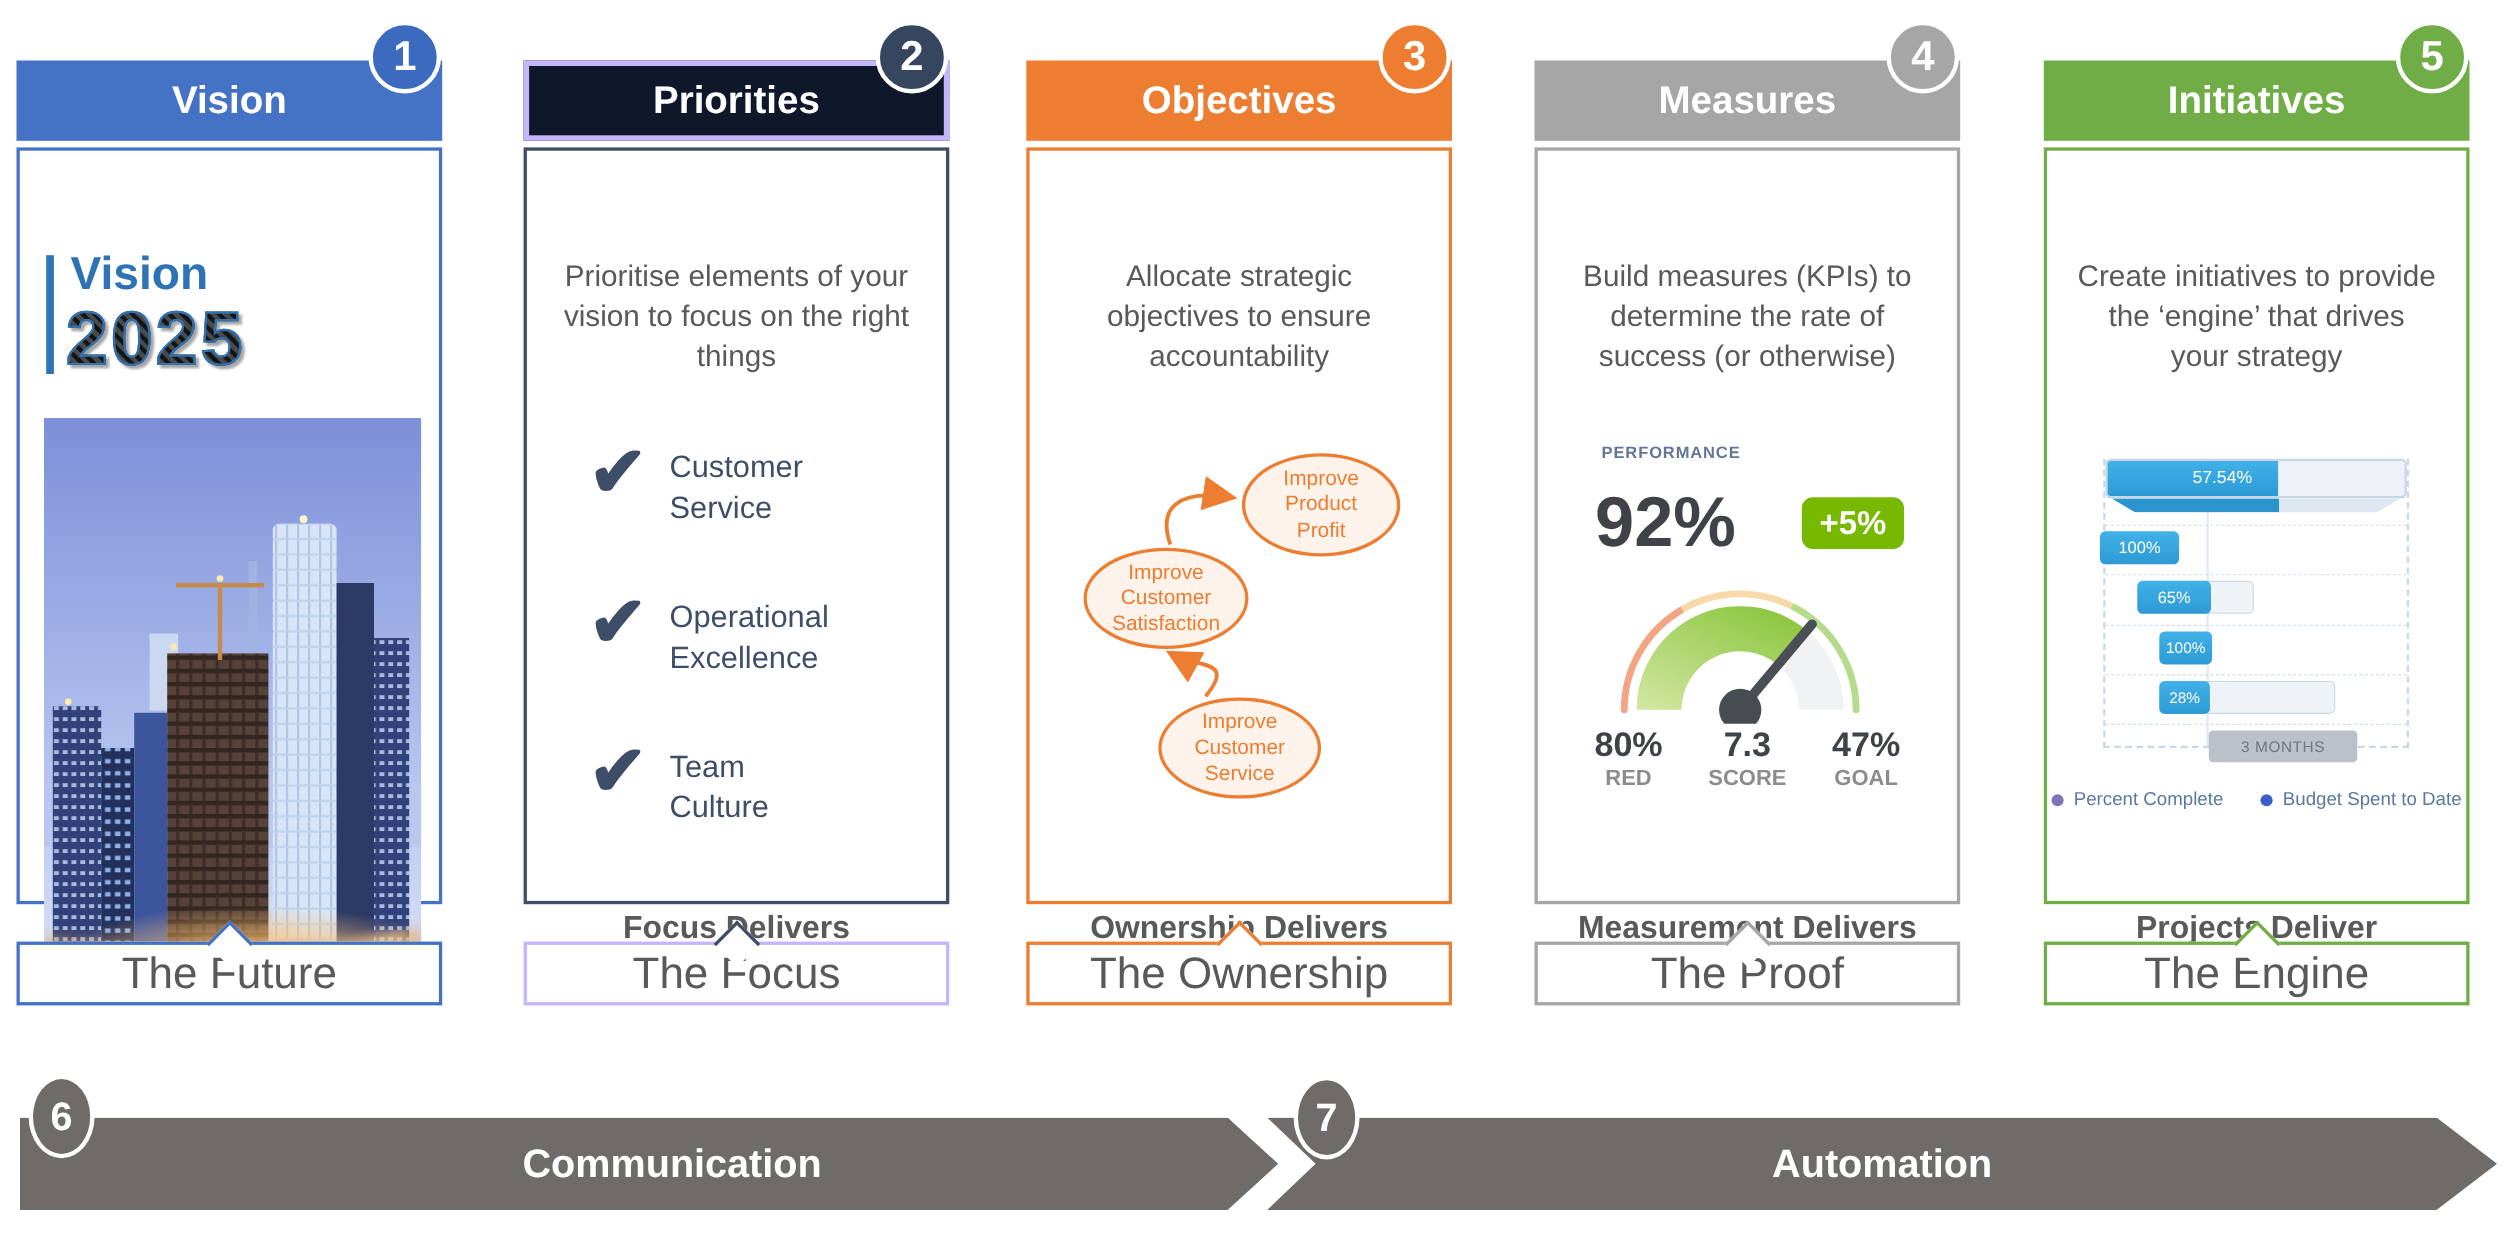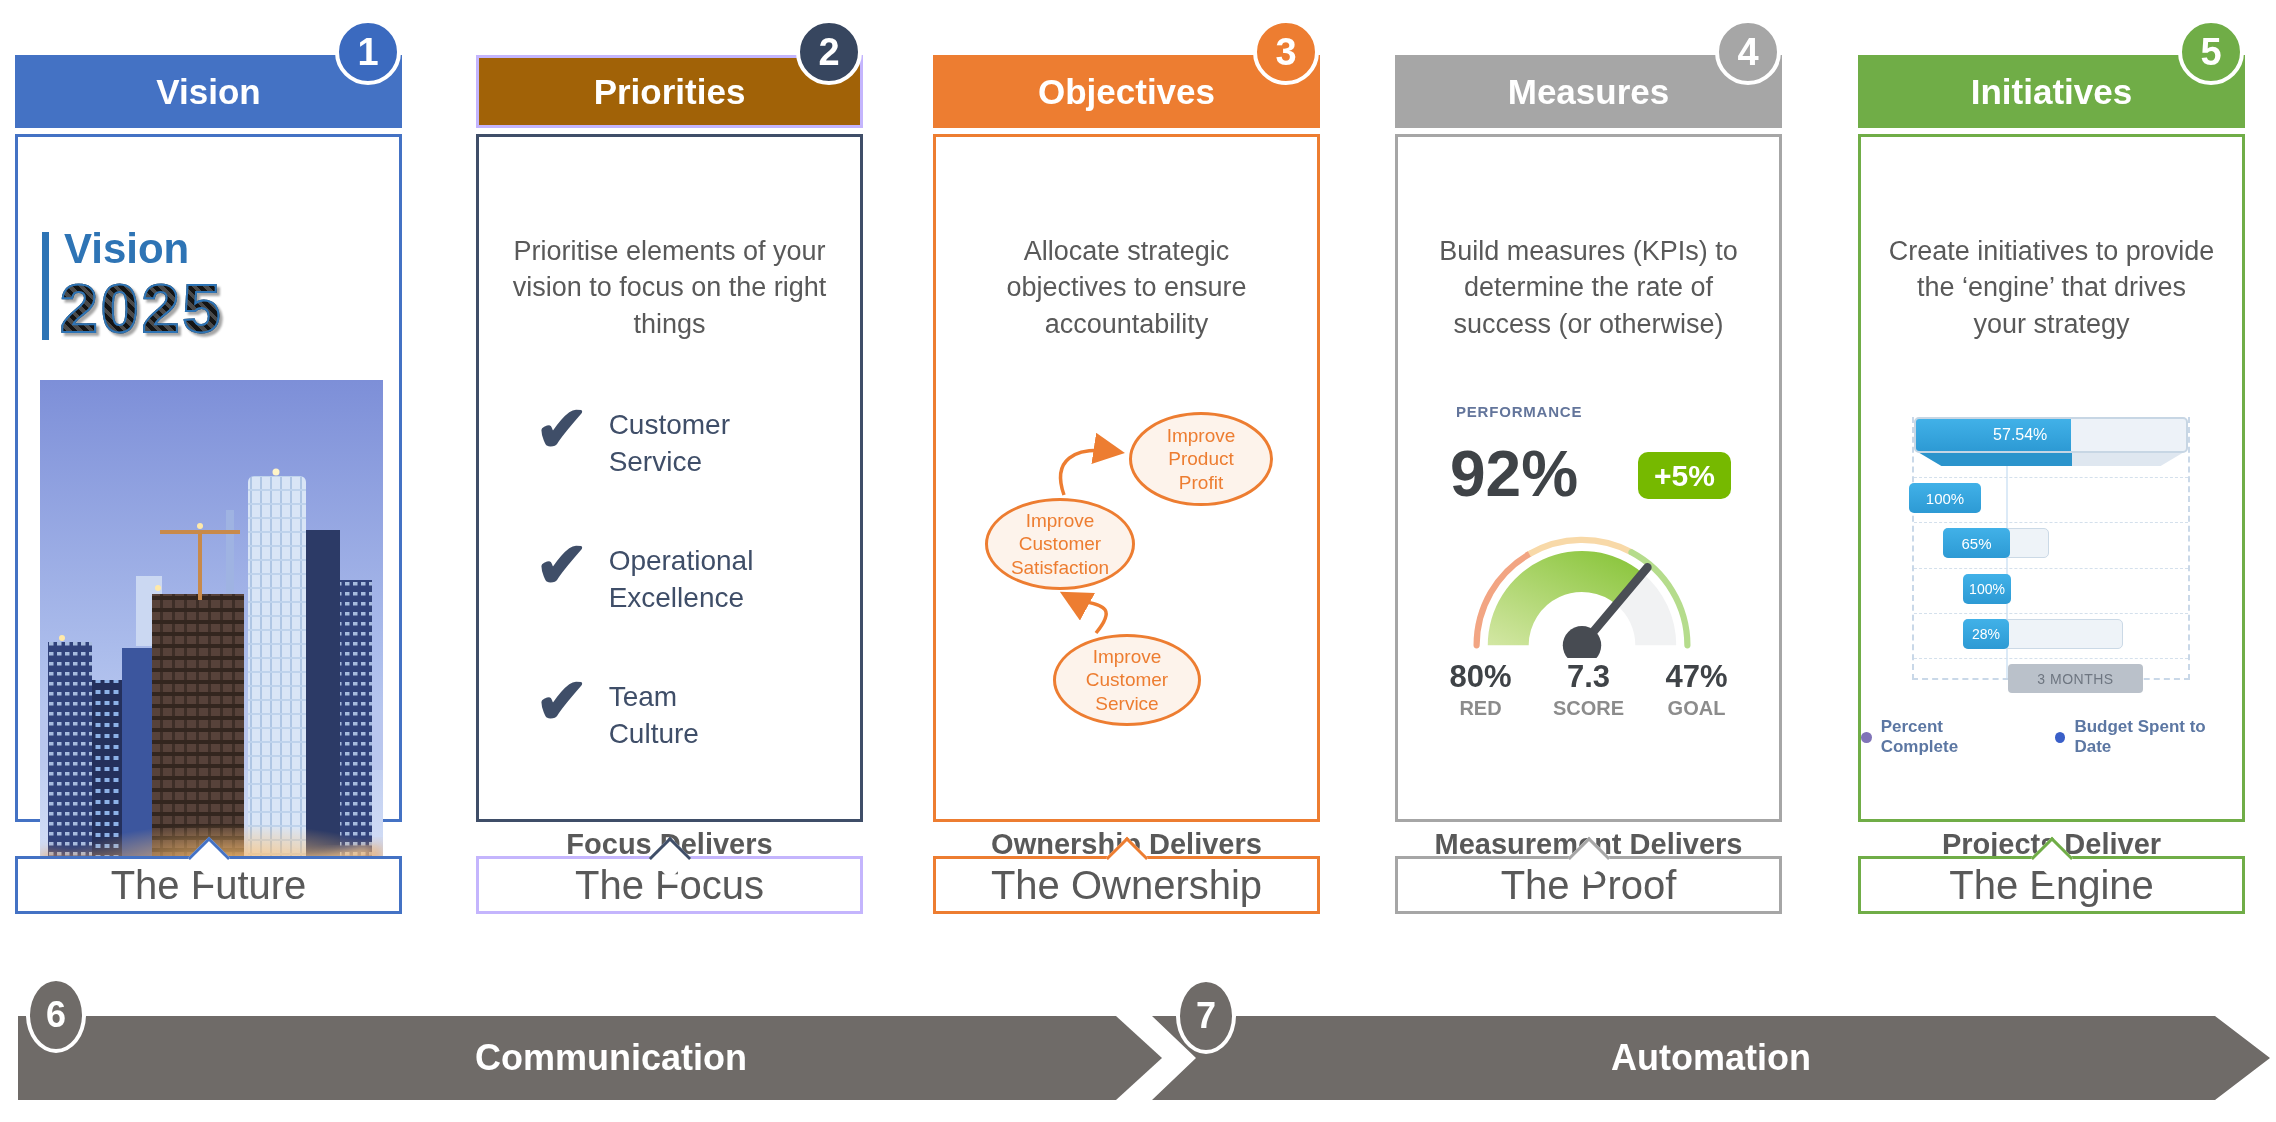--- a/index.html
+++ b/index.html
@@ -17,21 +17,21 @@
            display:flex; align-items:center; justify-content:center; z-index:3; }
   .desc { position:absolute; top:96px; left:26px; right:26px; text-align:center;
           font-size:27px; line-height:1.35; color:#595959; }
   .slogan { position:absolute; top:688px; left:18px; right:18px; text-align:center;
             font-size:29px; font-weight:bold; color:#595959; line-height:1.35; }
 
   
   .c-blue   .card-header { background:#4472C4; }
   .c-blue   .card-body   { border:3px solid #4472C4; }
   .c-blue   .badge       { background:#3B6ABF; }
-  .c-navy   .card-header { background:#a16207; border:3px solid #c4b5fd; }
+  .c-navy   .card-header { background:#0f172a; border:5px solid #c4b5fd; }
   .c-navy   .card-body   { border:3px solid #3F4E68; }
   .c-navy   .badge       { background:#37465F; }
   .c-orange .card-header { background:#ED7D31; }
   .c-orange .card-body   { border:3px solid #ED7D31; }
   .c-orange .badge       { background:#ED7D31; }
   .c-gray   .card-header { background:#A6A6A6; }
   .c-gray   .card-body   { border:3px solid #A6A6A6; }
   .c-gray   .badge       { background:#A6A6A6; }
   .c-green  .card-header { background:#70AD47;text-align:right; }
   .c-green  .card-body   { border:3px solid #70AD47; }
@@ -93,21 +93,21 @@
                  color:#fff; font-size:16px; text-align:right; line-height:32px; padding-right:24px; }
   .ribbon-fold { position:absolute; left:0; right:0; top:36px; height:13px;
                  clip-path:polygon(2% 0,98% 0,90% 100%,10% 100%);
                  background:linear-gradient(to right,#2B94CC 0 57.54%,#DFE7F0 57.54%); }
   .bar { position:absolute; height:30px; background:linear-gradient(#41B1E8,#2D9AD4); border-radius:5px;
          color:#fff; font-size:15px; display:flex; align-items:center; justify-content:center; }
   .track { position:absolute; height:30px; background:#EEF3F8; border:1px solid #CBD9E6; border-radius:5px; }
   .bar-gray { position:absolute; height:29px; background:#BAC1CA; border-radius:4px; color:#6E7681;
               font-size:14px; letter-spacing:0.5px; display:flex; align-items:center; justify-content:center; }
   .ini-legend { position:absolute; left:0; right:0; top:580px; display:flex; justify-content:center; gap:34px; }
-  .leg-item { display:flex; align-items:center; gap:9px; font-size:17px; color:#5C77A3;font-weight:bold; }
+  .leg-item { display:flex; align-items:center; gap:9px; font-size:17px; color:#5C77A3; }
   .leg-dot { width:11px; height:11px; border-radius:50%; }
   .dot-purple { background:#8074B8; } .dot-blue { background:#3A5FC8; }
 
   
   .band { position:absolute; top:1016px; height:84px; background:#6F6B68; display:flex;
           align-items:center; justify-content:center; color:#fff; font-size:36px; font-weight:600; }
   .band-1 { left:18px; width:1144px; clip-path:polygon(0 0,calc(100% - 46px) 0,100% 50%,calc(100% - 46px) 100%,0 100%);padding-left:42px; }
   .band-2 { left:1152px; width:1118px;
             clip-path:polygon(0 0,calc(100% - 55px) 0,100% 50%,calc(100% - 55px) 100%,0 100%,44px 50%); }
   .band-badge { position:absolute; width:60px; height:76px; border-radius:50%; background:#6F6B68;

